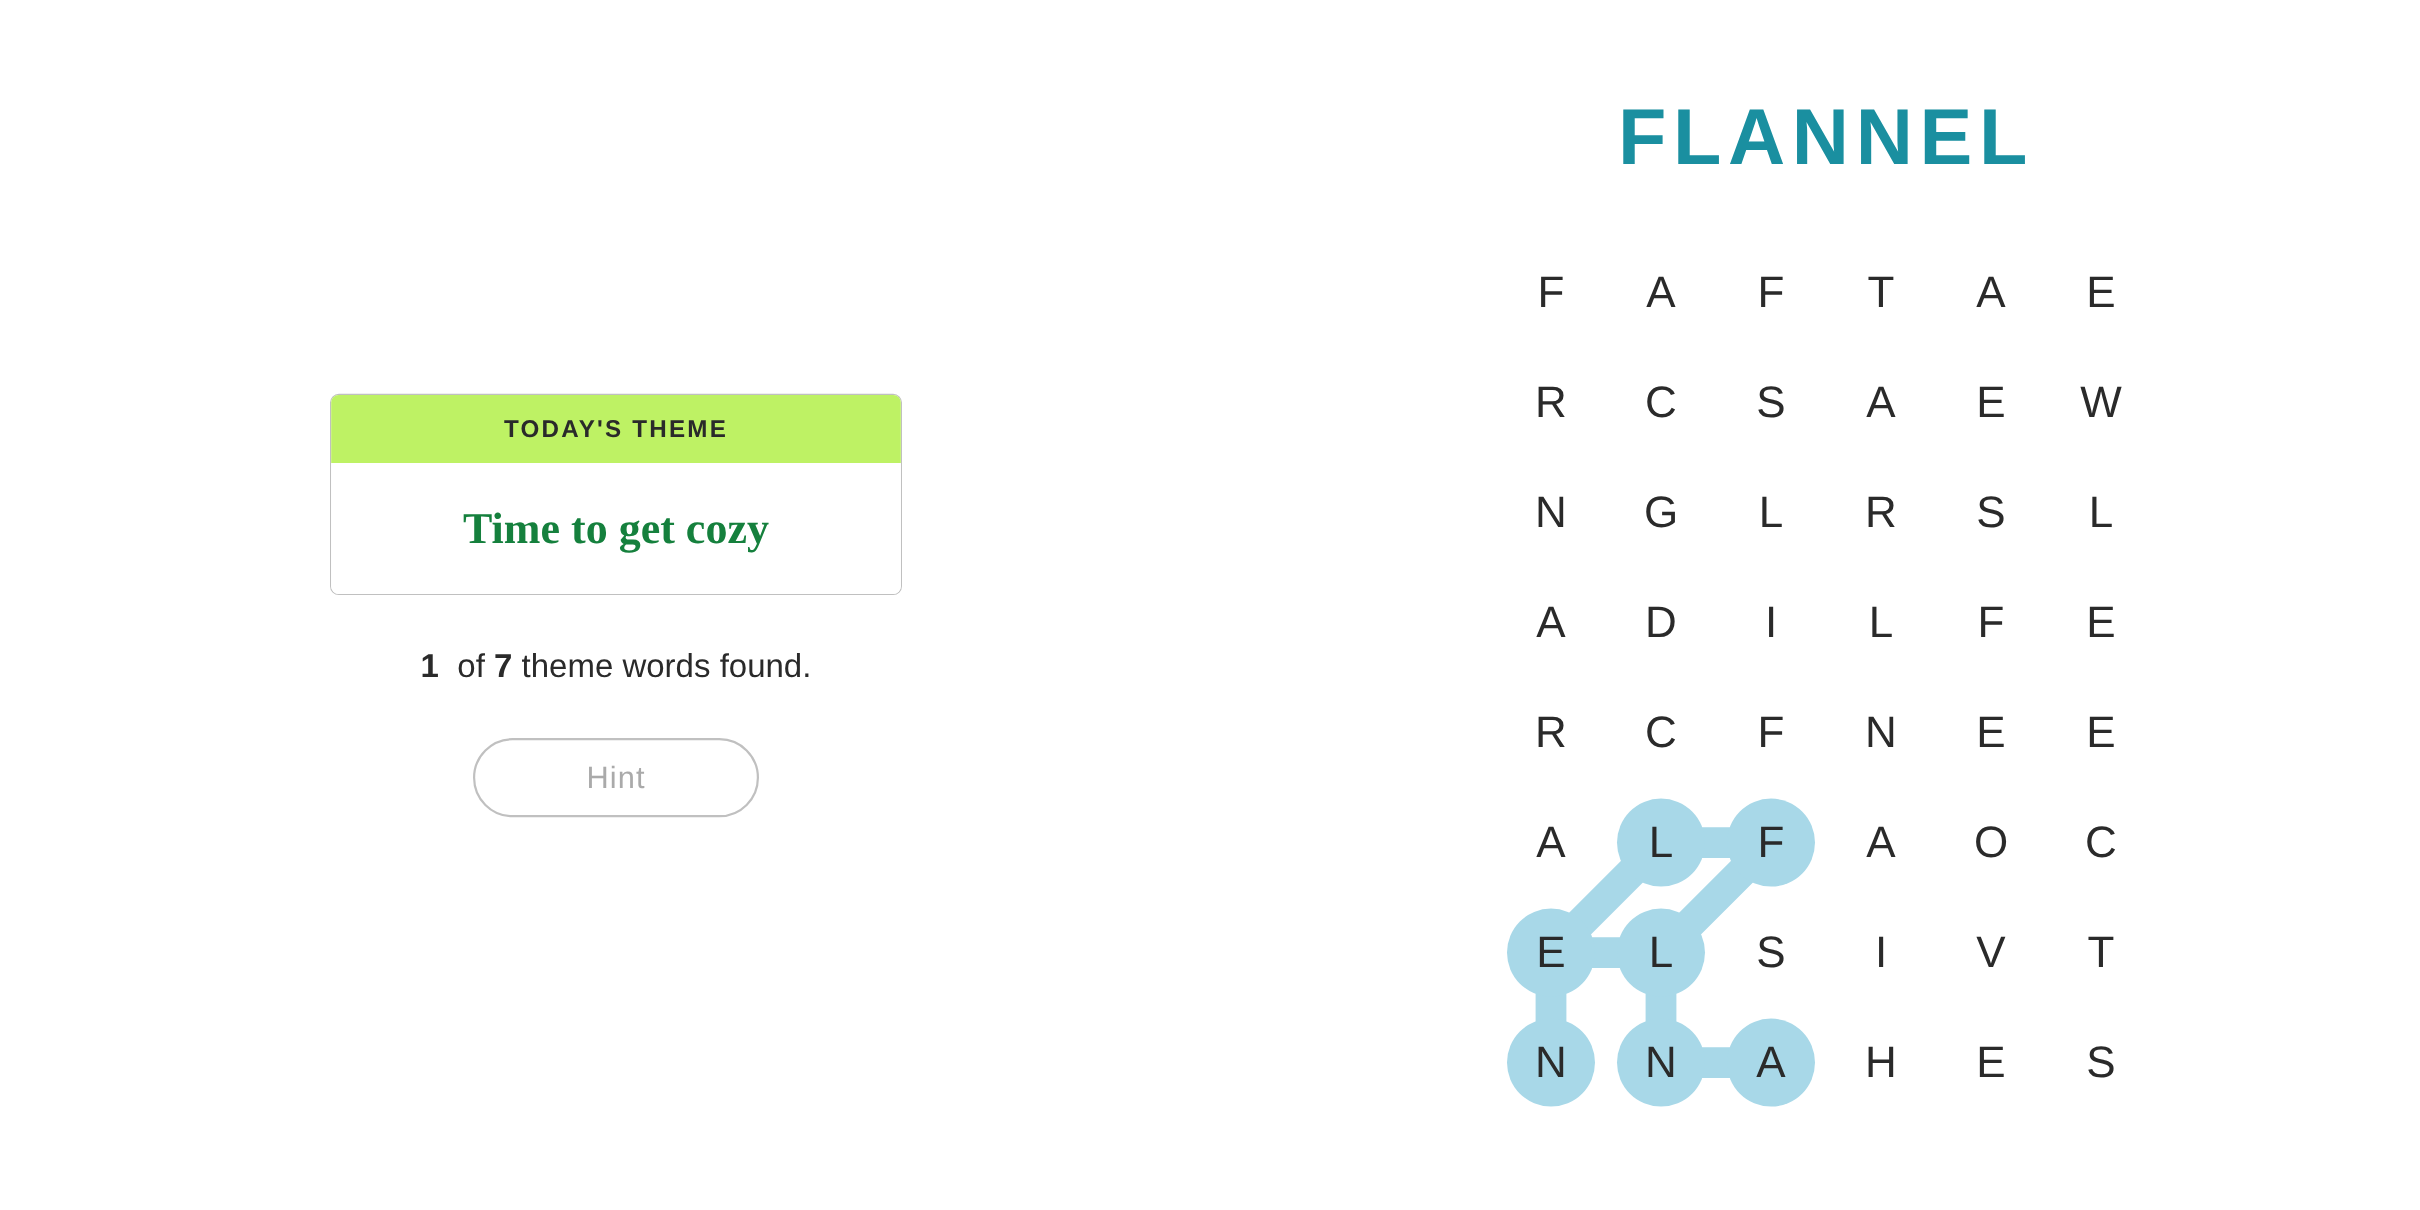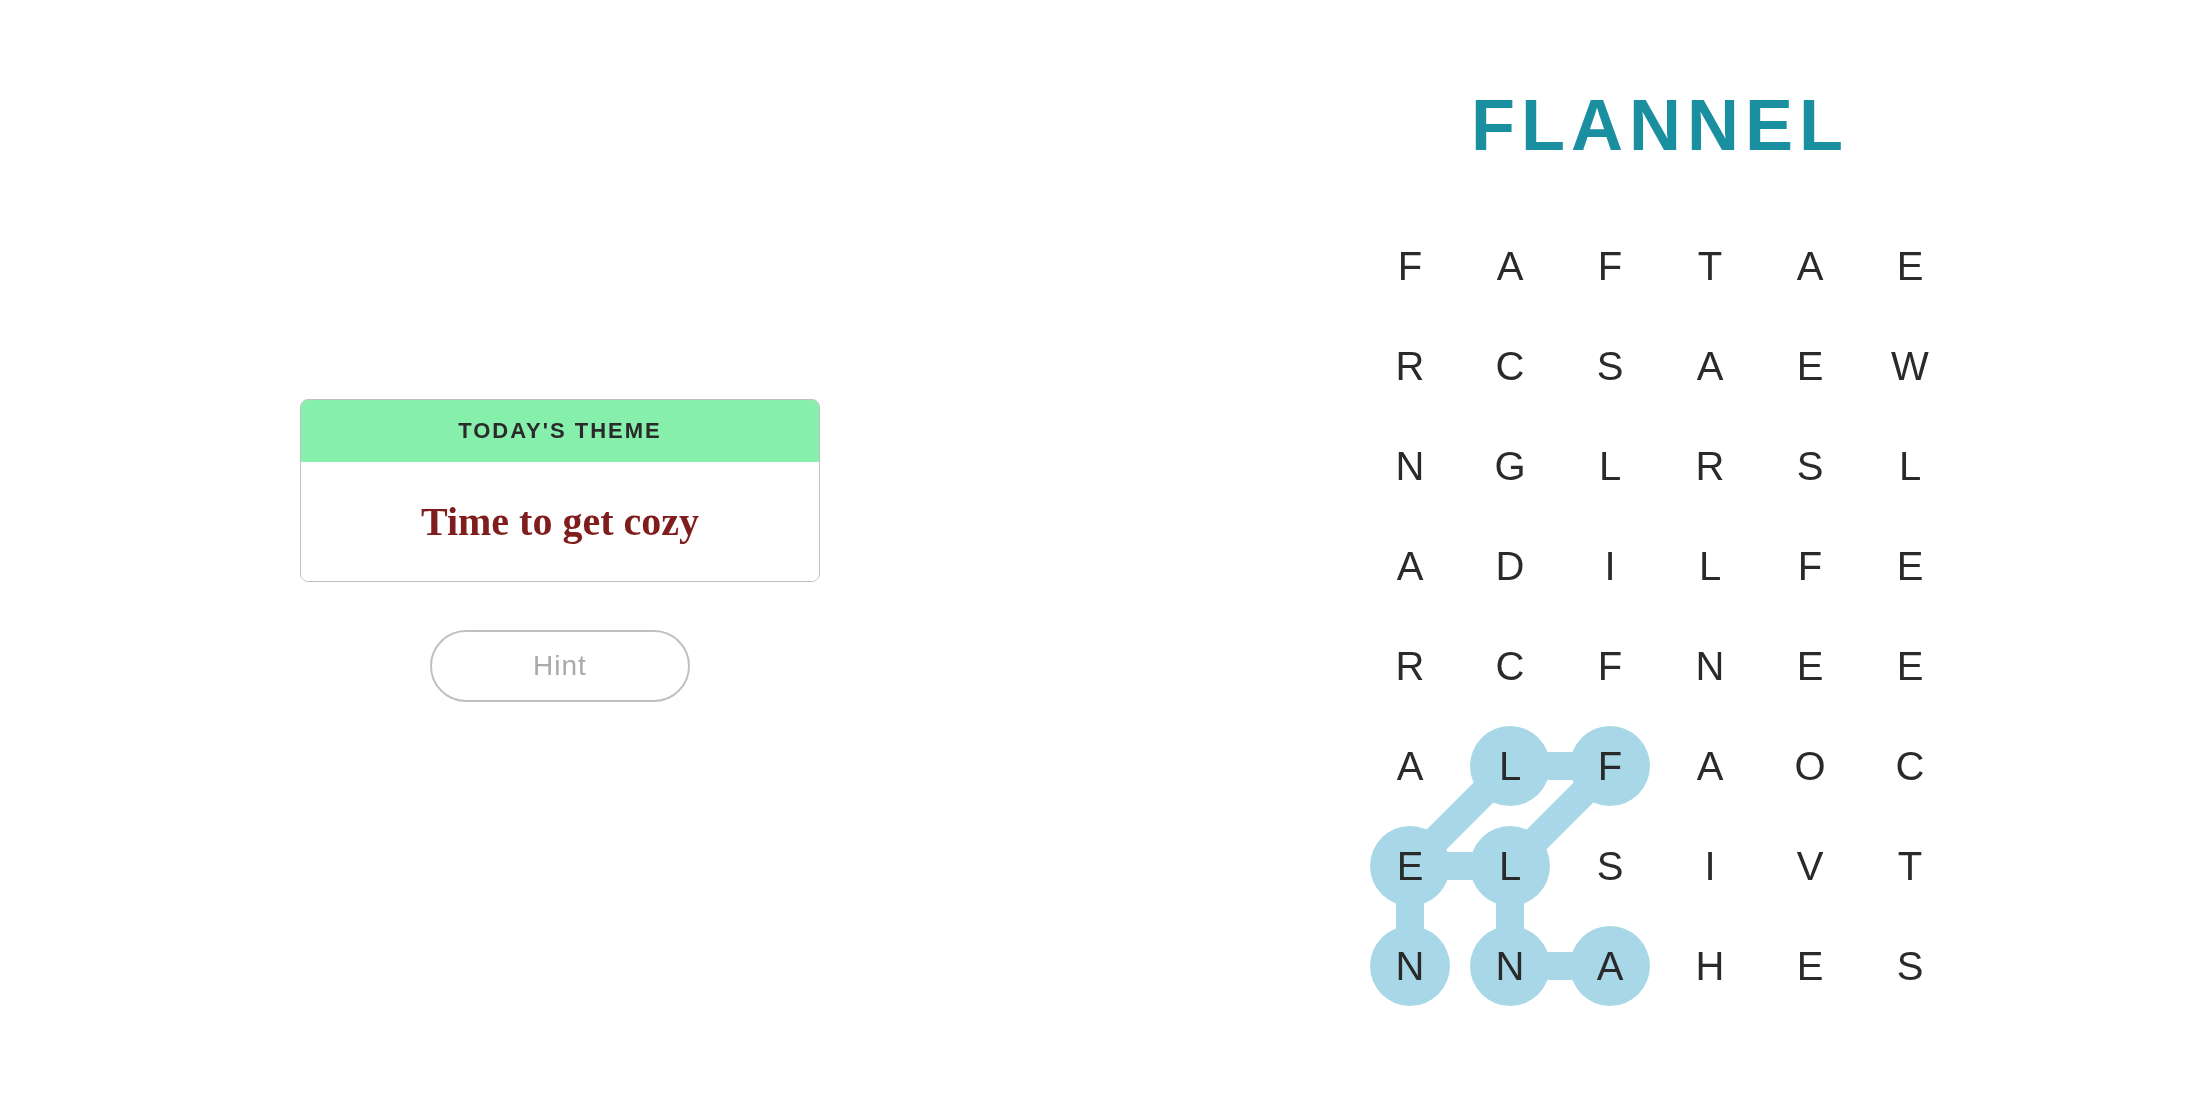--- a/index.html
+++ b/index.html
@@ -34,40 +34,40 @@
 
     .theme-card {
       width: 520px;
       border: 1.5px solid #c0c0c0;
       border-radius: 8px;
       overflow: hidden;
       margin-bottom: 48px;
     }
 
     .theme-card-header {
-      background: #86efac;
+      background: #bef264;
       text-align: center;
       padding: 18px 24px;
       font-size: 22px;
       font-weight: 600;
       letter-spacing: 2px;
       color: #2a2a2a;
       font-family: Arial, Helvetica, sans-serif;
     }
 
     .theme-card-body {
       background: #ffffff;
       text-align: center;
       padding: 36px 24px;
     }
 
     .theme-card-body span {
       font-size: 40px;
       font-weight: 700;
-      color: #7f1d1d;
+      color: #15803d;
       font-family: Georgia, serif;
     }
 
     .words-found {
       font-size: 30px;
       color: #2a2a2a;
       margin-bottom: 48px;
       font-family: Arial, Helvetica, sans-serif;
     }
 
@@ -164,20 +164,24 @@
 
 <div class="main-container">
 
   <div class="left-panel">
     <div class="theme-card">
       <div class="theme-card-header">TODAY'S THEME</div>
       <div class="theme-card-body">
         <span>Time to get cozy</span>
       </div>
     </div>
+    <div class="words-found">
+      <span class="bold">1</span>
+      &nbsp;<span>of</span>&nbsp;<span class="bold">7</span>&nbsp;<span>theme words found.</span>
+    </div>
     <button class="hint-button">Hint</button>
   </div>
 
   <div class="right-panel">
     <div class="puzzle-title">FLANNEL</div>
     <div class="grid-container">
       <svg class="grid-svg" viewBox="0 0 600 800">
 
         <line x1="150" y1="550" x2="250" y2="550" stroke="#a8d8e8" stroke-width="28" stroke-linecap="round"></line>
 

